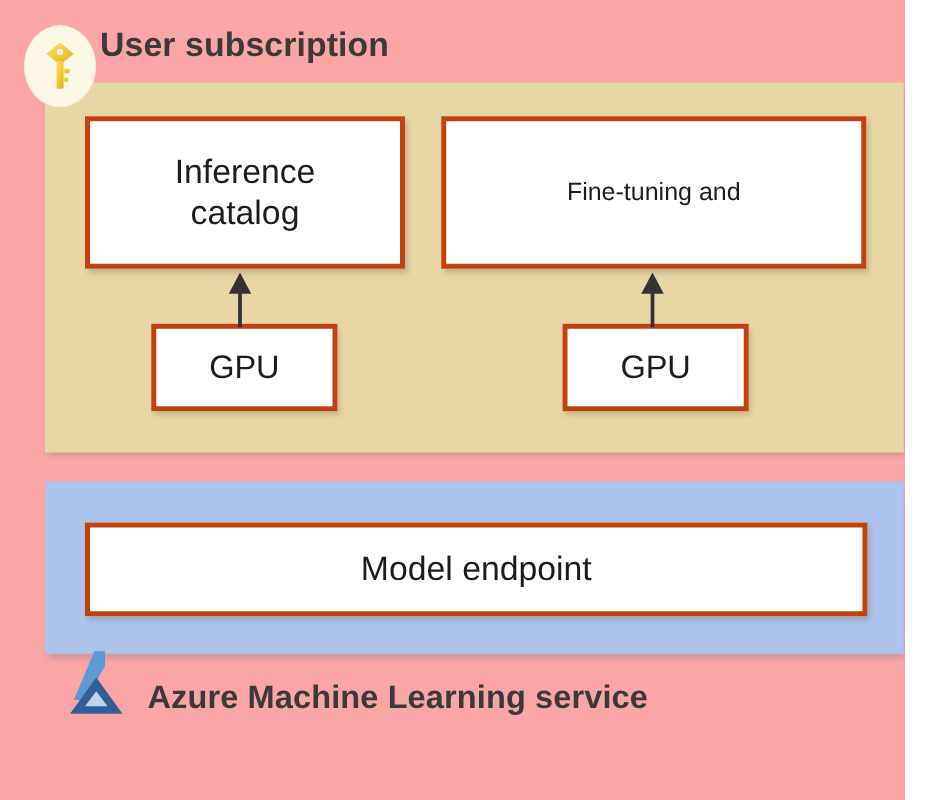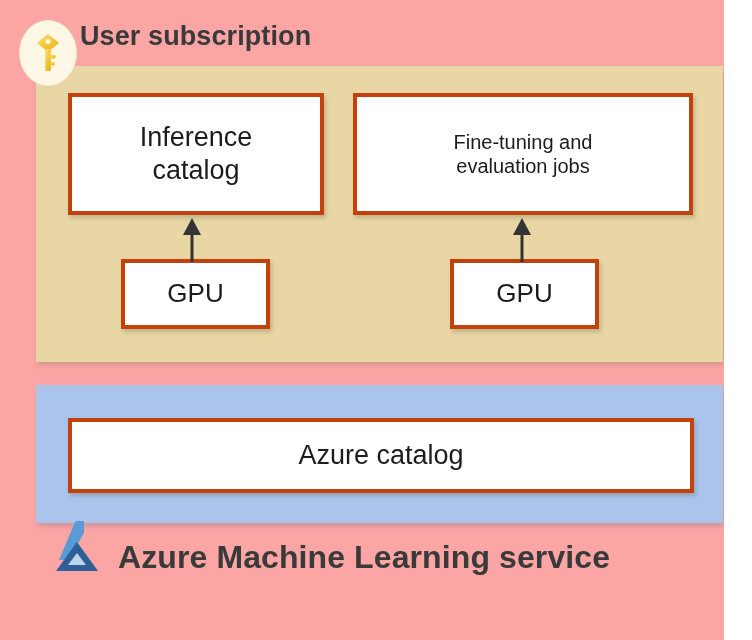--- a/index.html
+++ b/index.html
@@ -26,21 +26,21 @@
   }
   #user-subscription-title {
     left: 80px;
     top: 19px;
     font-size: 27px;
     line-height: 34px;
   }
   #azure-service-title {
     left: 118px;
     top: 540px;
-    font-size: 32px;
+    font-size: 26px;
     line-height: 34px;
   }
 
   
   #key-badge {
     position: absolute;
     left: 19px;
     top: 20px;
     width: 58px;
     height: 66px;
@@ -178,21 +178,20 @@
   <div class="card" id="inference-endpoint-card">
     <span class="card-text">
       <span>Inference</span><br>
       <span>catalog</span>
     </span>
   </div>
 
   <div class="card" id="finetune-eval-card">
     <span class="card-text">
       <span>Fine-tuning and</span><br>
-      <span>evaluation jobs</span>
     </span>
   </div>
 
   <svg class="arrow" id="arrow-gpu-to-inference" style="left:177px; top:218px; width:30px; height:44px;" width="30" height="44" viewBox="0 0 30 44">
     <line x1="15" y1="44" x2="15" y2="13" stroke="#333333" stroke-width="3"></line>
     <polygon points="15,0 24,17 6,17" fill="#333333"></polygon>
   </svg>
 
   <svg class="arrow" id="arrow-gpu-to-jobs" style="left:507px; top:218px; width:30px; height:44px;" width="30" height="44" viewBox="0 0 30 44">
     <line x1="15" y1="44" x2="15" y2="13" stroke="#333333" stroke-width="3"></line>
@@ -203,21 +202,21 @@
     <span class="card-text">GPU</span>
   </div>
 
   <div class="card" id="gpu-jobs-card">
     <span class="card-text">GPU</span>
   </div>
 
   <div class="panel" id="aml-panel"></div>
 
   <div class="card" id="model-catalog-card">
-    <span class="card-text">Azure catalog</span>
+    <span class="card-text">Model endpoint</span>
   </div>
 
   <svg id="azure-ml-logo" viewBox="0 0 58 58">
 
     <path d="M27.5 2 L36 2 L36 14 L20.5 41 L11 41 Z" fill="#5b9bd5"></path>
 
     <path d="M29 23 L50 52 L8 52 Z" fill="#2e5f96"></path>
 
     <path d="M29 34 L38 46 L20 46 Z" fill="#bcd4ee"></path>
   </svg>

